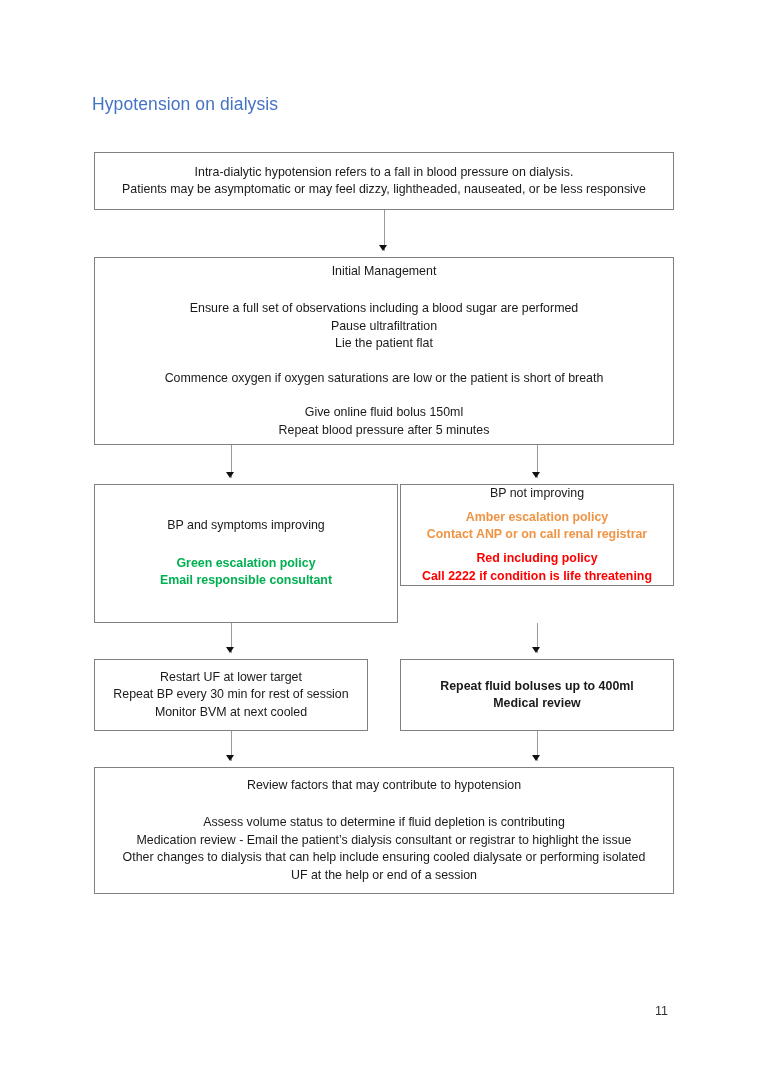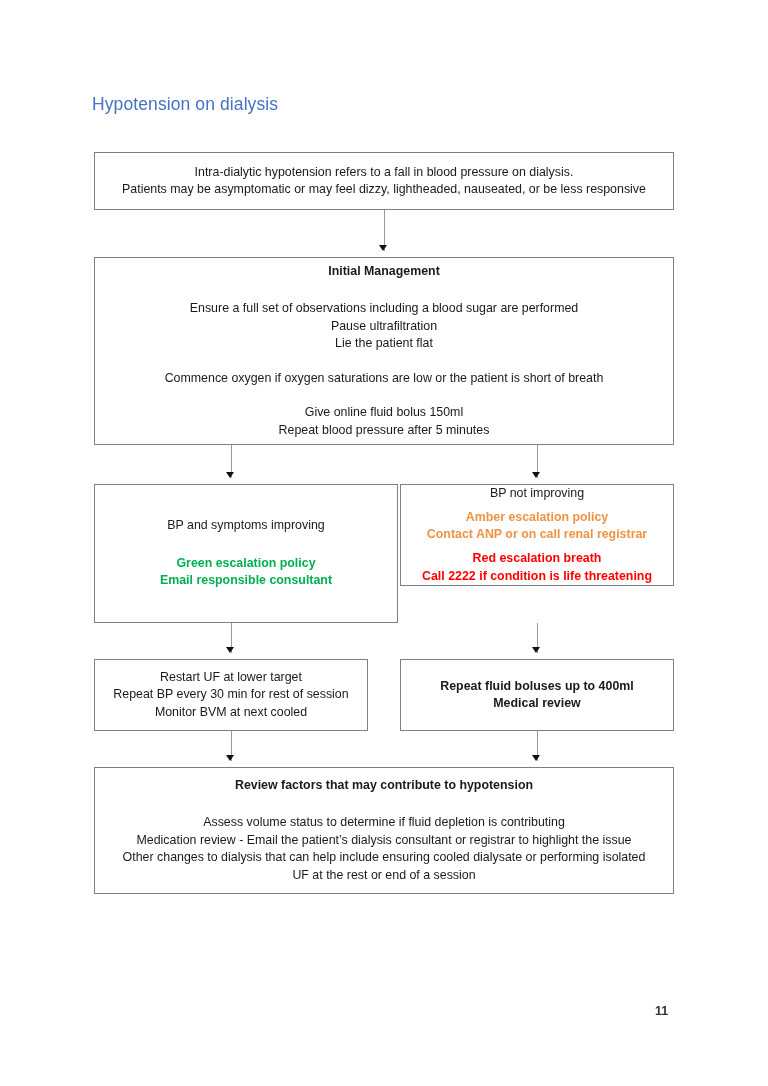--- a/index.html
+++ b/index.html
@@ -45,21 +45,21 @@
     flex-direction: column;
     align-items: center;
     justify-content: center;
     text-align: center;
     font-size: 12.4px;
     line-height: 17.5px;
     color: #1a1a1a;
   }
   .box .line { display: block; white-space: nowrap; }
   .box .hdr {
-    font-weight: bold;
+    font-weight: normal;
     font-size: 12.4px;
   }
   .gap-sm { height: 10px; }
   .gap-md { height: 17px; }
   .gap-lg { height: 20px; }
 
   .green { color: #00b050; font-weight: bold; }
   .amber { color: #ef9444; font-weight: bold; }
   .red   { color: #ff0000; font-weight: bold; }
 
@@ -102,21 +102,20 @@
   #conn-4b     { left: 536.5px; top: 731px; height: 30px; }
   #arrow-4b    { left: 532px;  top: 755px; }
 
   
   .page-number {
     position: absolute;
     left: 655px;
     top: 1004px;
     font-size: 12.5px;
     color: #333333;
-    font-weight: bold;
   }
 </style>
 </head>
 <body>
 
 <div id="page">
 
   <div class="page-title">Hypotension on dialysis</div>
 
   <div class="box" id="box-intro">
@@ -151,21 +150,21 @@
     <span class="line green">Green escalation policy</span>
     <span class="line green">Email responsible consultant</span>
   </div>
 
   <div class="box" id="box-notimp">
     <span class="line">BP not improving</span>
     <div class="gap-sm"></div>
     <span class="line amber">Amber escalation policy</span>
     <span class="line amber">Contact ANP or on call renal registrar</span>
     <div class="gap-sm"></div>
-    <span class="line red">Red escalation breath</span>
+    <span class="line red">Red including policy</span>
     <span class="line red">Call 2222 if condition is life threatening</span>
   </div>
 
   <div class="conn" id="conn-3a"></div>
   <div class="arrowhead" id="arrow-3a"></div>
   <div class="conn" id="conn-3b"></div>
   <div class="arrowhead" id="arrow-3b"></div>
 
   <div class="box" id="box-restart">
     <span class="line">Restart UF at lower target</span>
@@ -182,18 +181,18 @@
   <div class="arrowhead" id="arrow-4a"></div>
   <div class="conn" id="conn-4b"></div>
   <div class="arrowhead" id="arrow-4b"></div>
 
   <div class="box" id="box-review">
     <span class="line hdr">Review factors that may contribute to hypotension</span>
     <div class="gap-lg"></div>
     <span class="line">Assess volume status to determine if fluid depletion is contributing</span>
     <span class="line">Medication review - Email the patient’s dialysis consultant or registrar to highlight the issue</span>
     <span class="line">Other changes to dialysis that can help include ensuring cooled dialysate or performing isolated</span>
-    <span class="line">UF at the rest or end of a session</span>
+    <span class="line">UF at the help or end of a session</span>
   </div>
 
   <div class="page-number">11</div>
 
 </div>
 
 </body></html>

